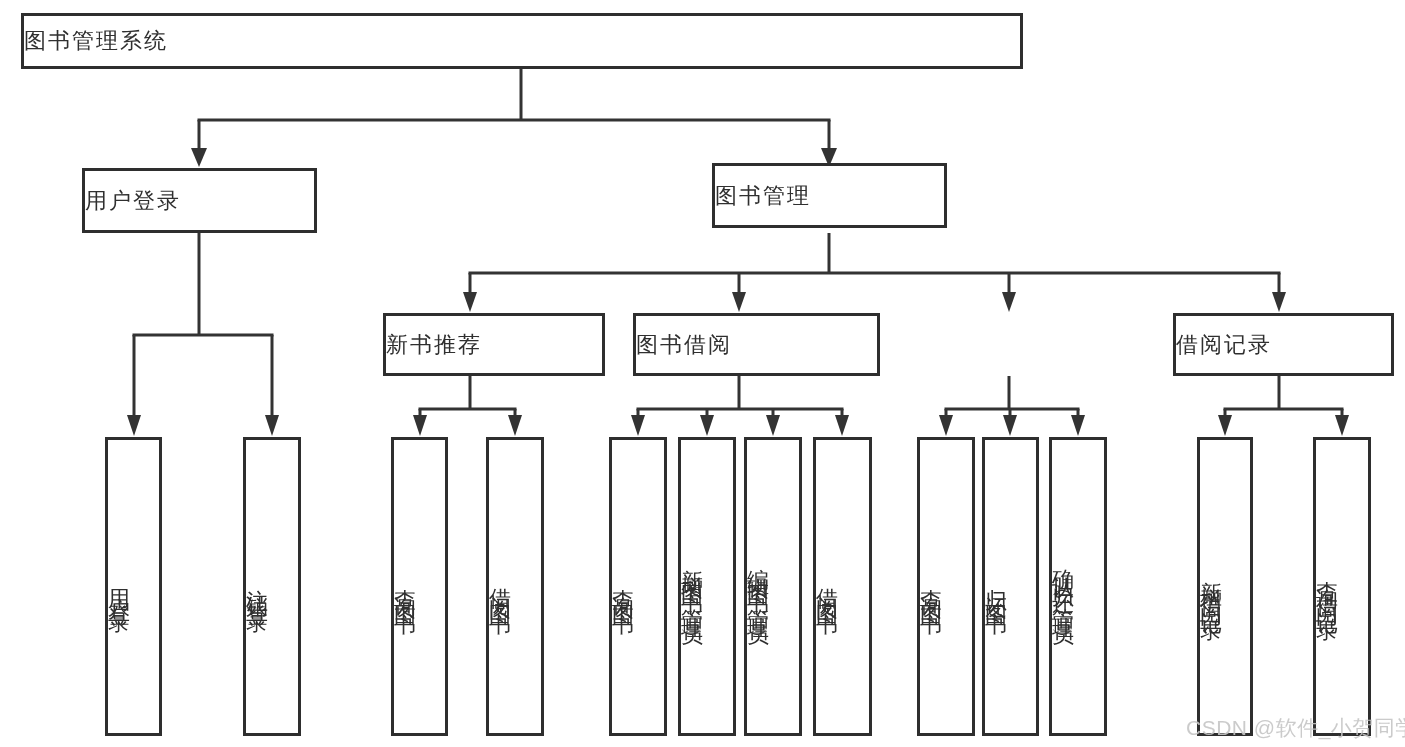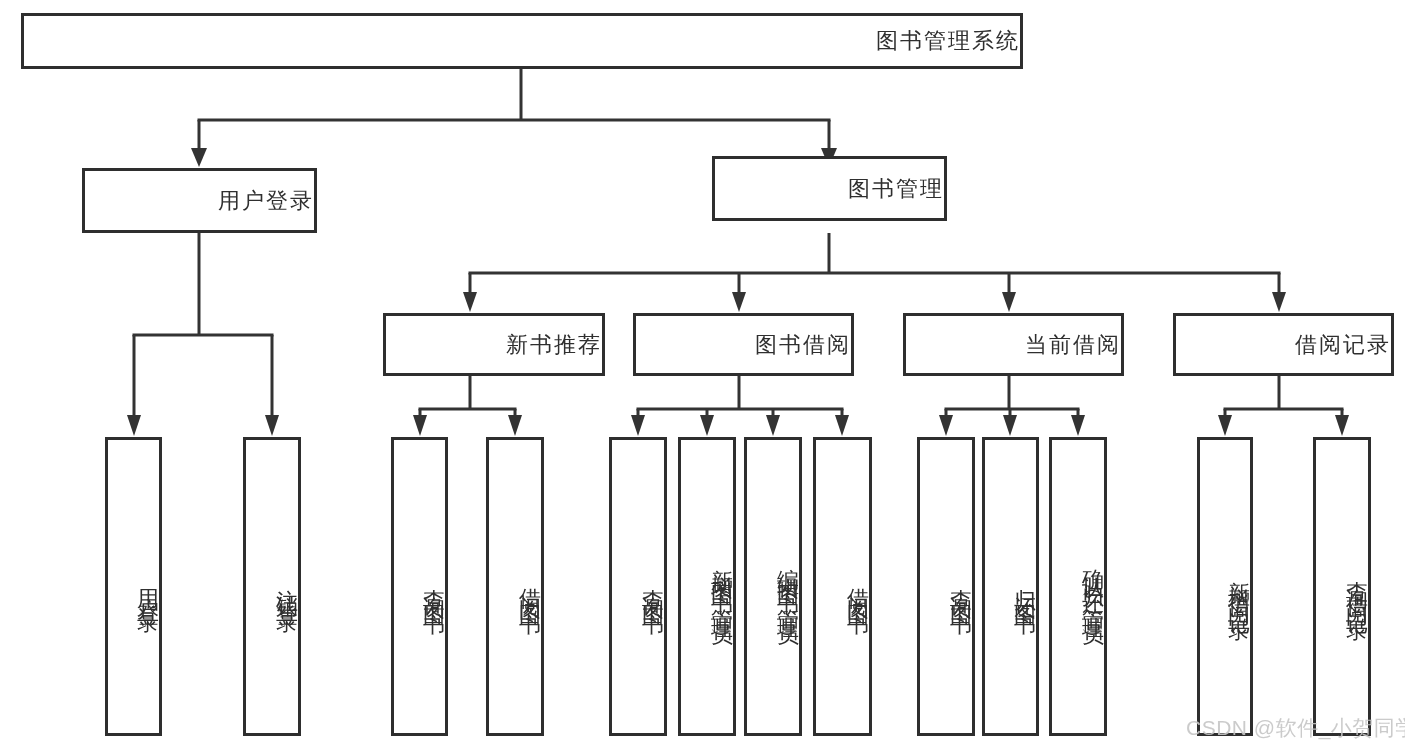--- a/index.html
+++ b/index.html
@@ -16,21 +16,21 @@
     left: 0; top: 0;
     width: 1405px; height: 747px;
   }
   .box {
     position: absolute;
     box-sizing: border-box;
     border: 3px solid #2e2e2e;
     background: #ffffff;
     display: flex;
     align-items: center;
-    justify-content: flex-end;
+    justify-content: flex-start;
     color: #2f2f2f;
   }
   .hbox span {
     font-size: 22px;
     letter-spacing: 2px;
     white-space: nowrap;
     color: #2f2f2f;
   }
   .leaf span {
     writing-mode: vertical-rl;
@@ -128,32 +128,29 @@
     </g>
   </svg>
 
   <div class="box hbox" style="left:21px; top:13px; width:1002px; height:56px;">
     <span>图书管理系统</span>
   </div>
 
   <div class="box hbox" style="left:82px; top:168px; width:235px; height:65px;">
     <span>用户登录</span>
   </div>
-  <div class="box hbox" style="left:712px; top:156px; width:235px; height:65px;">
+  <div class="box hbox" style="left:712px; top:163px; width:235px; height:65px;">
     <span>图书管理</span>
   </div>
 
   <div class="box hbox" style="left:363px; top:313px; width:222px; height:63px;margin-left:20px;">
     <span>新书推荐</span>
   </div>
-  <div class="box hbox" style="left:633px; top:313px; width:221px; height:63px;">
+  <div class="box hbox" style="left:633px; top:313px; width:247px; height:63px;">
     <span>图书借阅</span>
-  </div>
-  <div class="box hbox" style="left:903px; top:313px; width:221px; height:63px;">
-    <span>当前借阅</span>
   </div>
   <div class="box hbox" style="left:1173px; top:313px; width:221px; height:63px;">
     <span>借阅记录</span>
   </div>
 
   <div class="box leaf" style="left:105px; top:437px; width:57px; height:299px;">
     <span>用户登录</span>
   </div>
   <div class="box leaf" style="left:243px; top:437px; width:58px; height:299px;">
     <span>注销登录</span>

